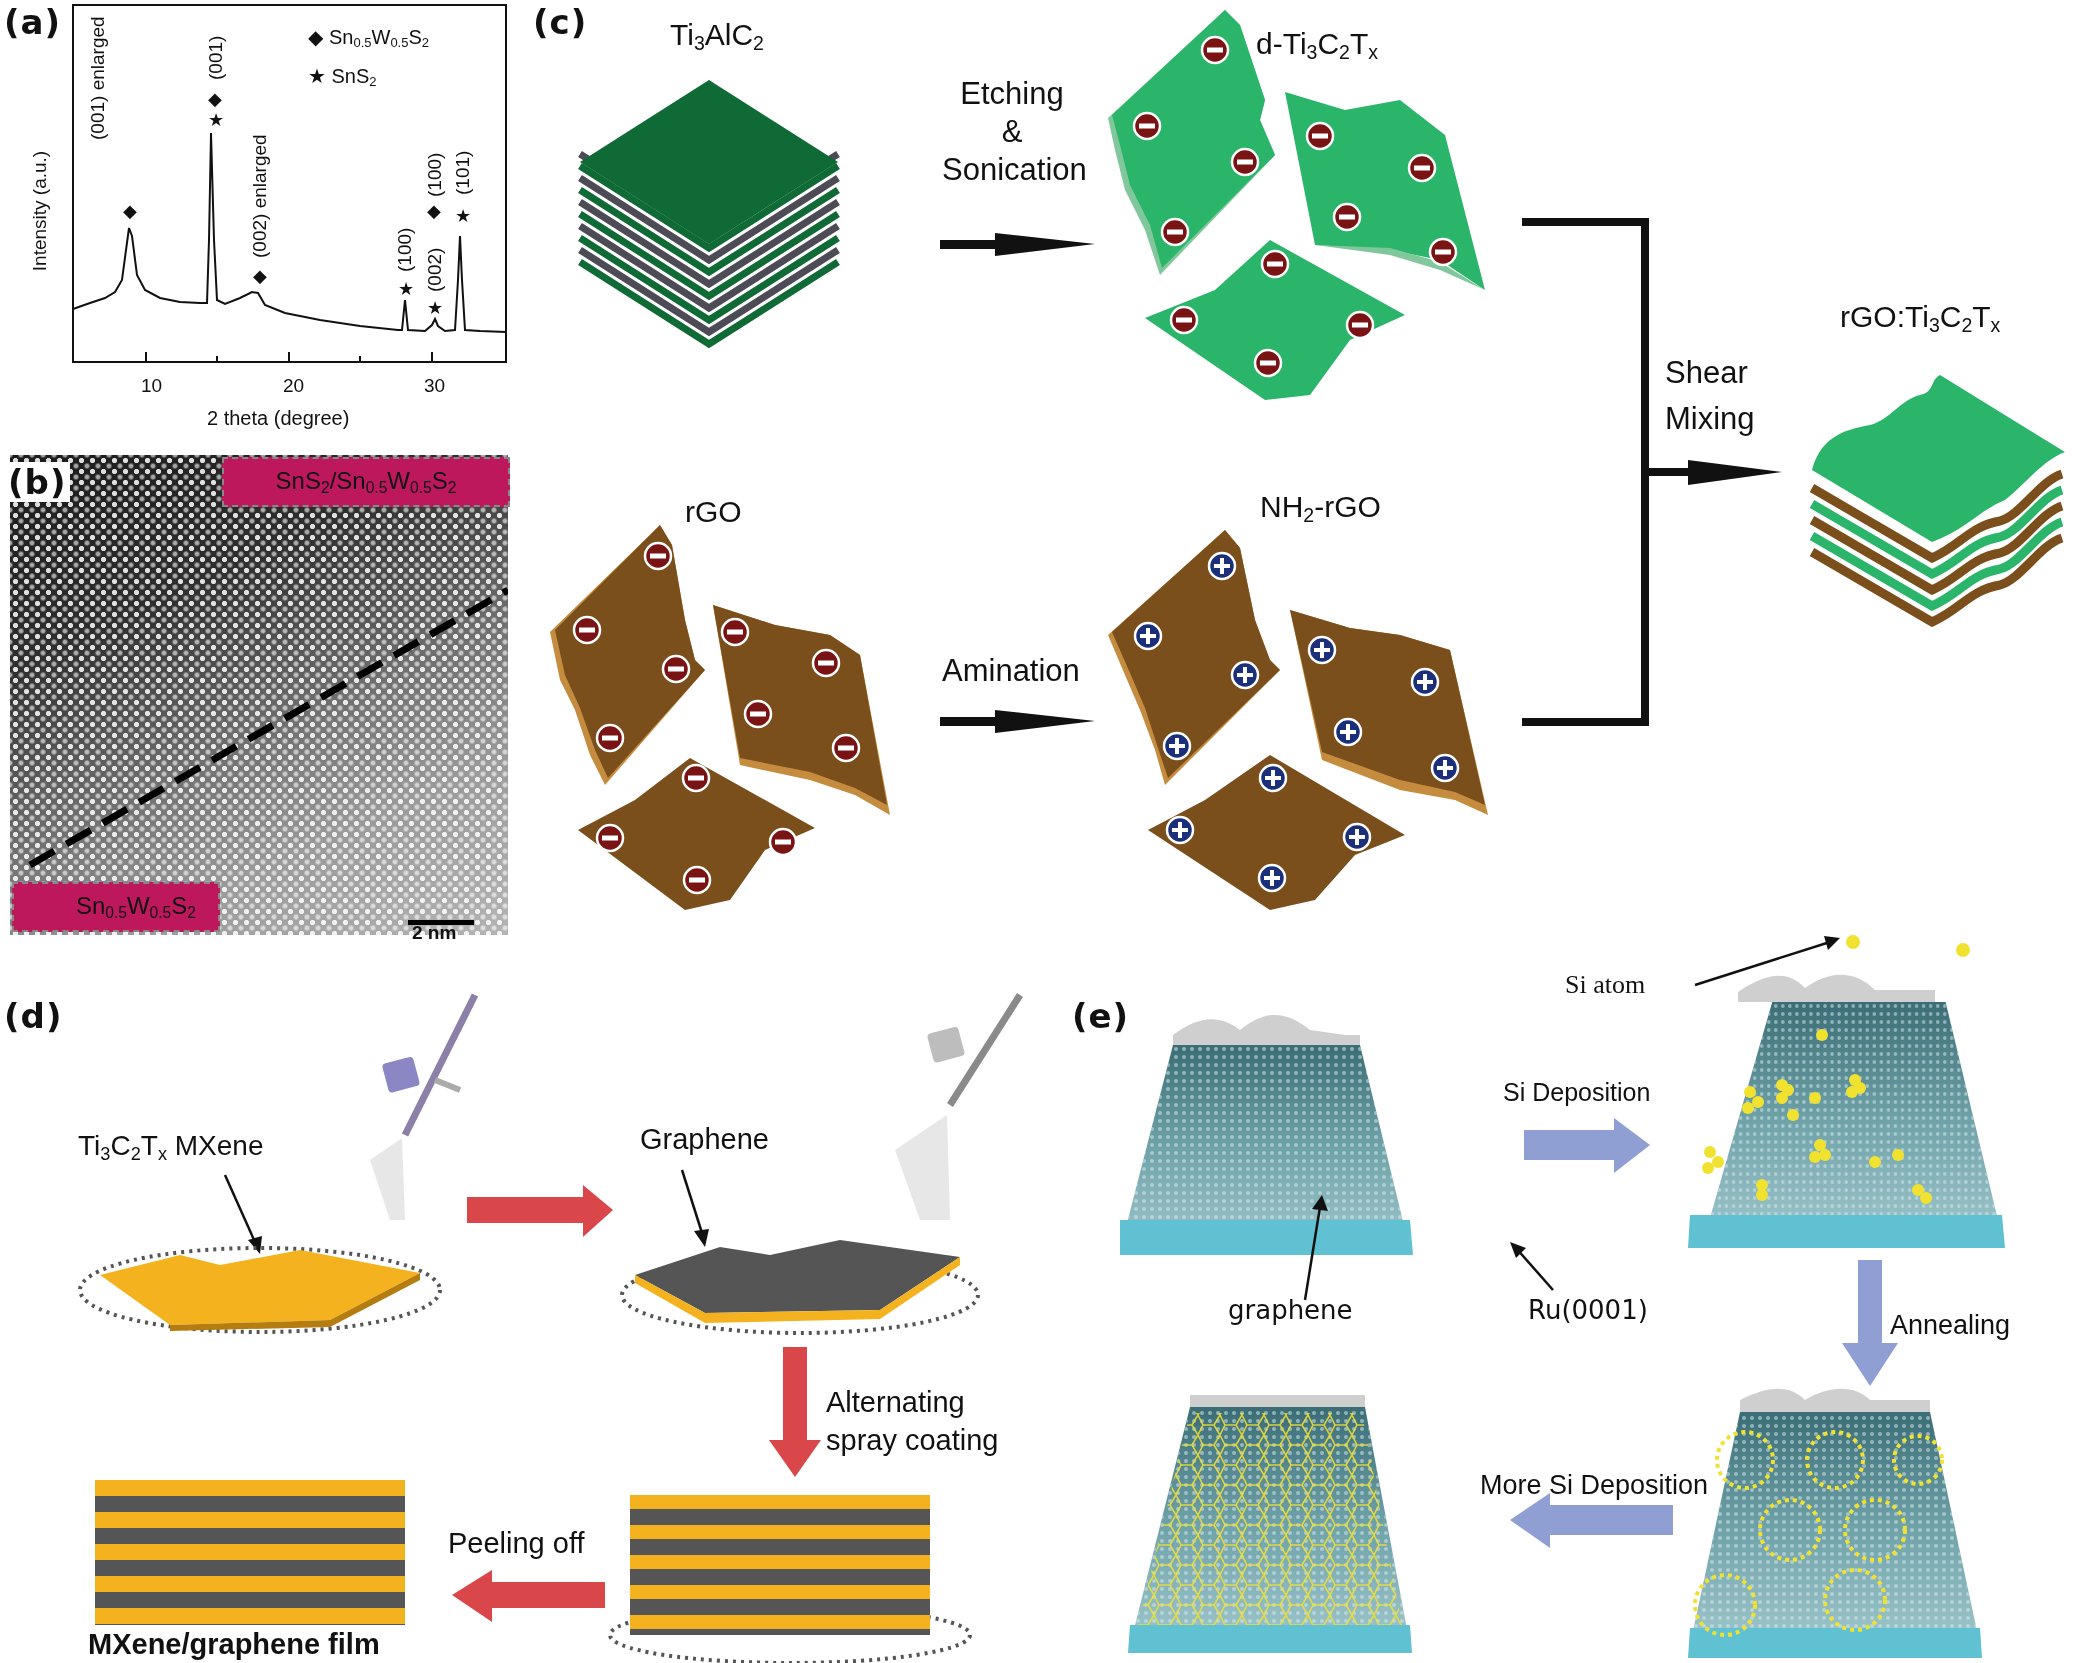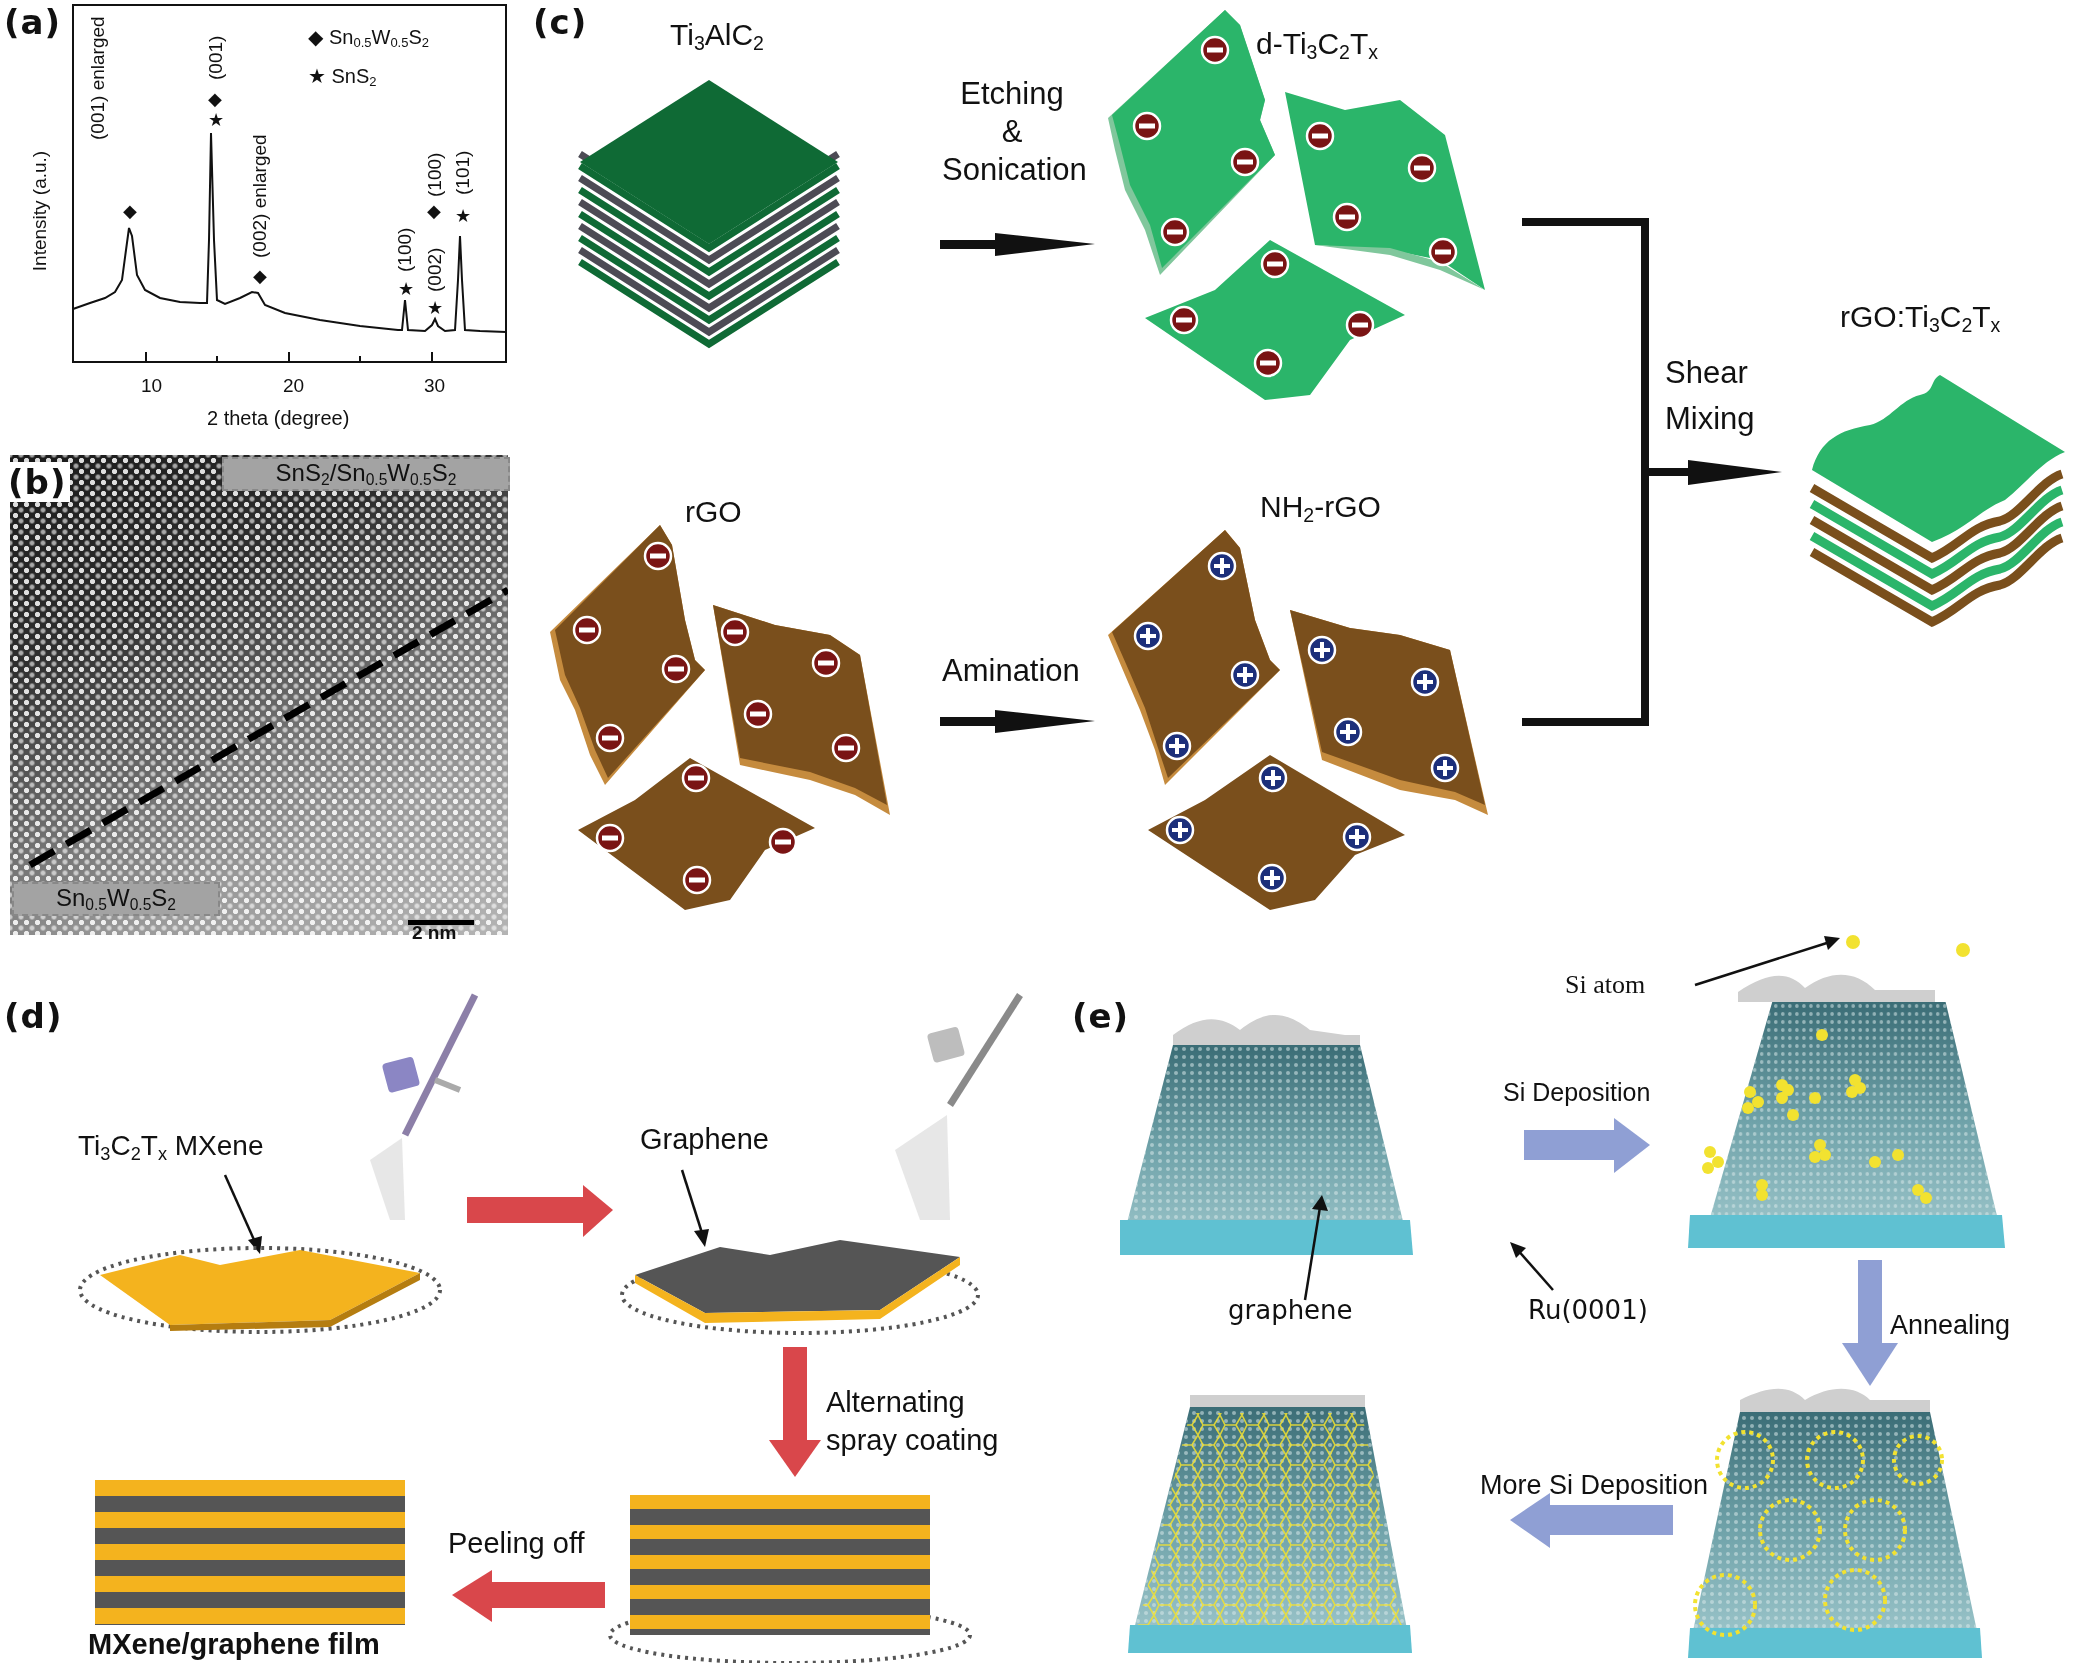--- a/index.html
+++ b/index.html
@@ -6,21 +6,21 @@
   body{width:2099px;height:1663px;position:relative;overflow:hidden;font-family:"Liberation Sans",sans-serif;color:#111;}
   .abs{position:absolute;}
   .panel-label{position:absolute;font-family:"DejaVu Sans",sans-serif;font-weight:bold;font-size:34px;letter-spacing:1px;}
   .t{position:absolute;white-space:nowrap;}
   svg{position:absolute;overflow:visible;}
   .hrtem{position:absolute;left:10px;top:455px;width:498px;height:480px;overflow:hidden;
     background:
       radial-gradient(circle, rgba(255,255,255,.85) 0 2.2px, transparent 3px) 0 0/11px 11px,
       radial-gradient(circle, rgba(255,255,255,.6) 0 2px, transparent 3px) 5.5px 5.5px/11px 11px,
       linear-gradient(155deg,#1a1a1a 0%,#2e2e2e 30%,#6d6d6d 55%,#9a9a9a 75%,#b4b4b4 100%);}
-  .hrtem-label{position:absolute;background:#a3a3a3;border:2px dashed #888;font-size:24px;padding:0 22px;}
+  .hrtem-label{position:absolute;background:#be185d;border:2px dashed #888;font-size:24px;padding:8px 22px;}
   sub{font-size:65%;vertical-align:-0.25em;}
 </style>
 </head>
 <body>
 
 <div class="panel-label" style="left:4px;top:2px;">(a)</div>
 <svg width="520" height="440" style="left:0;top:0;">
   <rect x="73" y="5" width="433" height="357" fill="none" stroke="#111" stroke-width="2"></rect>
 
   <g stroke="#111" stroke-width="2">
@@ -67,21 +67,21 @@
 
 <div class="hrtem">
   <svg width="498" height="480" style="left:0;top:0;">
     <line x1="20" y1="410" x2="498" y2="135" stroke="#000" stroke-width="7" stroke-dasharray="28,14"></line>
   </svg>
 </div>
 <div class="panel-label" style="left:4px;top:462px;background:#fff;padding:0 4px;">(b)</div>
 <div class="hrtem-label" style="left:222px;top:457px;width:240px;text-align:center;">
   <span>SnS</span><sub>2</sub><span>/Sn</span><sub>0.5</sub><span>W</span><sub>0.5</sub><span>S</span><sub>2</sub>
 </div>
-<div class="hrtem-label" style="left:12px;top:882px;width:160px;text-align:center;">
+<div class="hrtem-label" style="left:12px;top:882px;width:160px;text-align:right;">
   <span>Sn</span><sub>0.5</sub><span>W</span><sub>0.5</sub><span>S</span><sub>2</sub>
 </div>
 <div class="t" style="left:412px;top:893px;font-size:19px;font-weight:bold;margin-top:29px;">2 nm</div>
 <div class="abs" style="left:408px;top:920px;width:66px;height:5px;background:#000;"></div>
 
 <div class="panel-label" style="left:533px;top:2px;">(c)</div>
 <div class="t" style="left:670px;top:18px;font-size:30px;">
   <span>Ti</span><sub>3</sub><span>AlC</span><sub>2</sub>
 </div>
 <svg width="300" height="320" style="left:580px;top:70px;">

